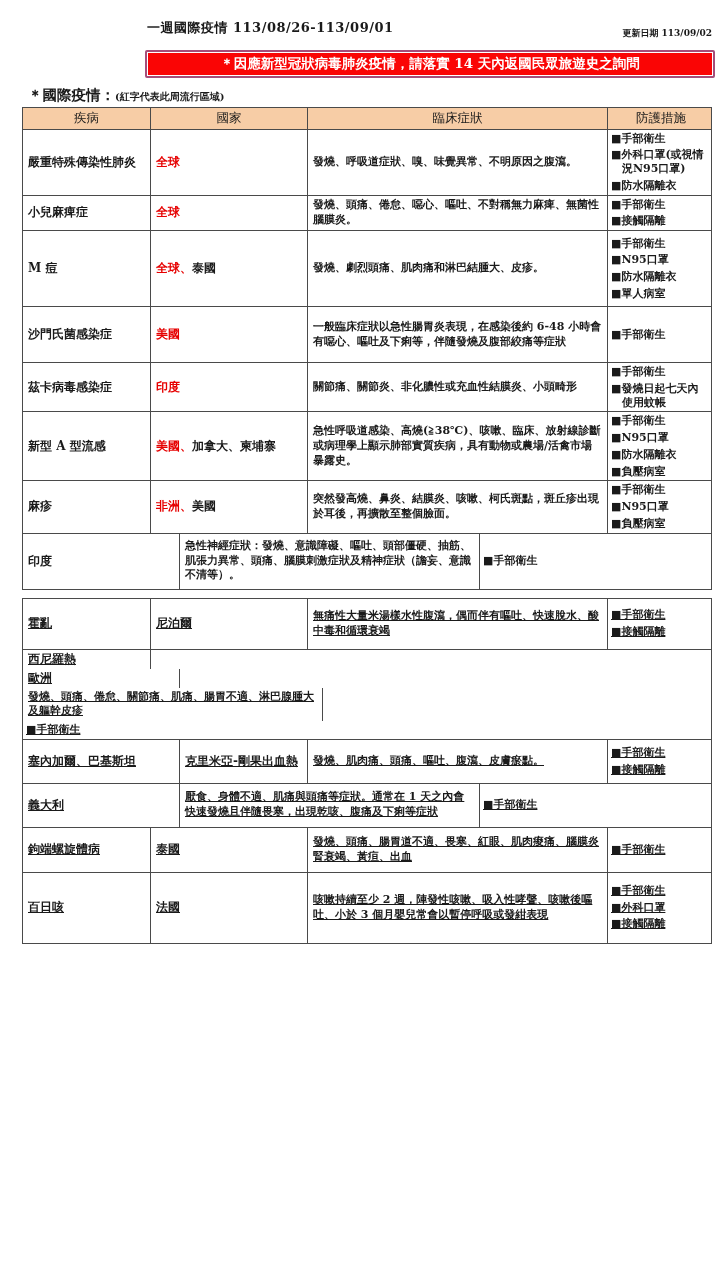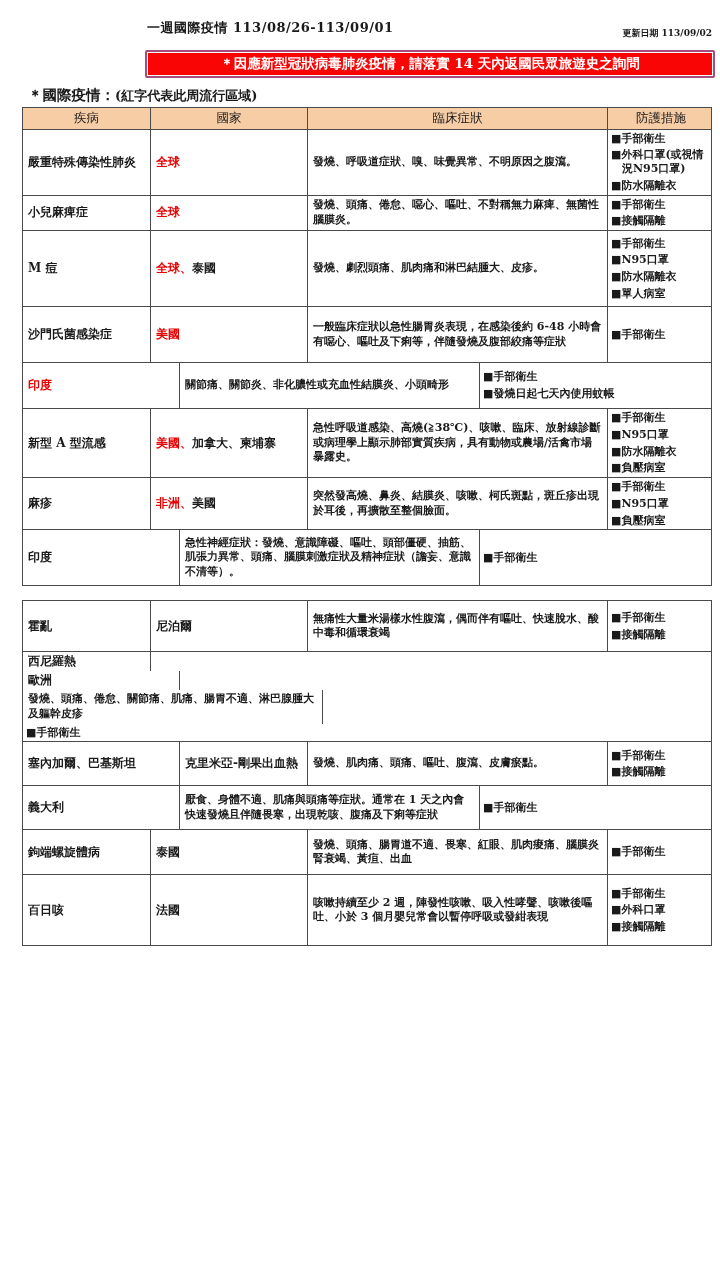--- a/index.html
+++ b/index.html
@@ -8,24 +8,24 @@
     font-family:"DejaVu Serif","Liberation Serif",serif;color:#1a1a1a;
   }
   
   .titlebar{position:relative;padding-top:12px;height:34px;}
   .title{margin:7px;text-align:left;padding-left:140px;font-size:13px;font-weight:bold;letter-spacing:.5px;}
   .update{position:absolute;top:27px;right:8px;font-size:9px;font-weight:bold;white-space:nowrap;}
   .notice-outer{margin:4px 5px 0 145px;border:2px solid var(--notice-border,#a64d79);padding:1px;border-radius:2px;background:#fff;}
   .notice-inner{background:var(--notice-bg,#fa0505);color:#fff;font-weight:bold;font-size:13.5px;text-align:center;padding:3px 1px;line-height:1.15;white-space:nowrap;}
   .section-line{margin:7px 0 2px 28px;font-weight:bold;}
   .sec-title{font-size:14.5px;}
-  .sec-note{font-size:13px;}
+  .sec-note{font-size:10px;}
   
   .table{width:690px;margin-left:22px;border:1px solid #4a4a4a;box-sizing:border-box;background:#fff;}
-  .t2{margin-top:14px;}
+  .t2{margin-top:8px;text-decoration:underline;}
   .thead{display:flex;background:var(--header-bg,#f7cda6);border-bottom:1px solid #4a4a4a;font-weight:normal;font-size:12.5px;}
   .th{box-sizing:border-box;padding:2px 0;text-align:center;border-right:1px solid #4a4a4a;}
   .th:last-child{border-right:none;}
   .trow{display:flex;border-bottom:1px solid #4a4a4a;}
   .trow:last-child{border-bottom:none;}
   .cell{box-sizing:border-box;border-right:1px solid #4a4a4a;display:flex;flex-direction:column;justify-content:center;padding:2px 5px;}
   .cell:last-child{border-right:none;}
   .c0{width:128px;}
   .c1{width:157px;}
   .c2{width:300px;}
@@ -132,20 +132,23 @@
           <div class="country"><span class="red">美國</span></div>
         </div>
         <div class="cell c2">
           <div class="symptom">一般臨床症狀以急性腸胃炎表現，在感染後約 6-48 小時會有噁心、嘔吐及下痢等，伴隨發燒及腹部絞痛等症狀</div>
         </div>
         <div class="cell c3">
           <div class="measure">■手部衛生</div>
         </div>
       </div>
       <div class="trow">
+        <div class="cell c0">
+          <span class="disease">茲卡病毒感染症</span>
+        </div>
         <div class="cell c1">
           <div class="country"><span class="red">印度</span></div>
         </div>
         <div class="cell c2">
           <div class="symptom">關節痛、關節炎、非化膿性或充血性結膜炎、小頭畸形</div>
         </div>
         <div class="cell c3">
           <div class="measure">■手部衛生</div>
           <div class="measure">■發燒日起七天內使用蚊帳</div>
         </div>

